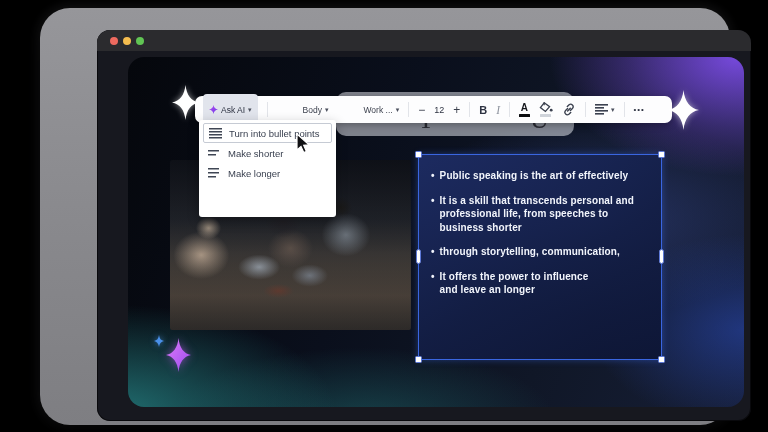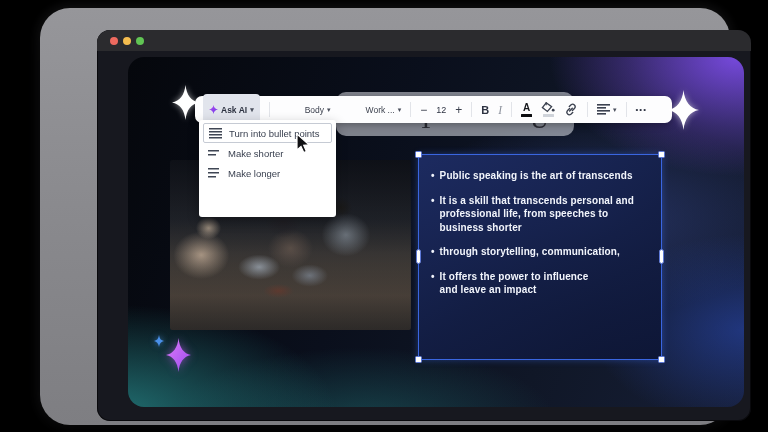--- a/index.html
+++ b/index.html
@@ -66,21 +66,21 @@
                 color:rgba(22,22,30,.82);filter:blur(.4px);}
   .ghost-letter.g1{left:82px}.ghost-letter.g2{left:194px}
 
   
   .toolbar{position:absolute;left:67px;top:39px;width:477px;height:27px;z-index:5;border-radius:7px;
            background:#fdfdfe;box-shadow:0 2px 7px rgba(0,0,0,.3);
            display:flex;align-items:center;gap:9px;padding:0 8px;box-sizing:border-box;
            color:#2e3342;}
   .tb-divider{width:1px;height:15px;background:#e2e4e9;flex:0 0 auto;}
   .tb-btn{display:flex;align-items:center;gap:3px;font-size:8.5px;color:#3a3f4c;cursor:default;flex:0 0 auto;padding-left:26px;}
-  .askai{background:#e1e4ec;border-radius:4px;height:32px;padding:0 6px;font-weight:bold;color:#2e3342;}
+  .askai{background:#e1e4ec;border-radius:4px;height:32px;padding:0 6px;font-weight:normal;color:#2e3342;}
   .caret{font-size:7px;color:#4a4f5c;line-height:1;}
   .tb-minus,.tb-plus{font-size:12px;color:#3a3f4c;line-height:1;flex:0 0 auto;}
   .tb-size{font-size:9px;color:#2e3342;flex:0 0 auto;}
   .tb-bold{font-size:11px;font-weight:bold;color:#2e3342;flex:0 0 auto;}
   .tb-italic{font-size:11.5px;font-style:italic;font-family:"Liberation Serif",serif;color:#8e939e;flex:0 0 auto;}
   .tb-tcolor{display:flex;flex-direction:column;align-items:center;flex:0 0 auto;line-height:1;}
   .tb-tcolor .glyph{font-size:10px;font-weight:bold;color:#16181d;}
   .tc-bar{width:11px;height:2.5px;background:#0c0d10;margin-top:1.5px;border-radius:.5px;}
   .iconbox{display:flex;flex-direction:column;align-items:center;flex:0 0 auto;}
   .bk-bar{width:11px;height:2.5px;background:#cfd3da;margin-top:1px;border-radius:.5px;}
@@ -125,42 +125,42 @@
           <span class="h c tl"></span>
           <span class="h c tr"></span>
           <span class="h c bl"></span>
           <span class="h c br"></span>
           <span class="h side ml"></span>
           <span class="h side mr"></span>
           <div class="bullets">
             <div class="bullet">
               <span class="bchar">•</span>
               <div class="blines">
-                <div>Public speaking is the art of transcends</div>
+                <div>Public speaking is the art of effectively</div>
               </div>
             </div>
             <div class="bullet">
               <span class="bchar">•</span>
               <div class="blines">
                 <div>It is a skill that transcends personal and</div>
                 <div>professional life, from speeches to</div>
                 <div>business shorter</div>
               </div>
             </div>
             <div class="bullet">
               <span class="bchar">•</span>
               <div class="blines">
                 <div>through storytelling, communication,</div>
               </div>
             </div>
             <div class="bullet">
               <span class="bchar">•</span>
               <div class="blines">
                 <div>It offers the power to influence</div>
-                <div>and leave an impact</div>
+                <div>and leave an longer</div>
               </div>
             </div>
           </div>
         </div>
 
         <div class="ghostbar">
           <span class="ghost-letter g1">T</span>
           <span class="ghost-letter g2">U</span>
         </div>
 

